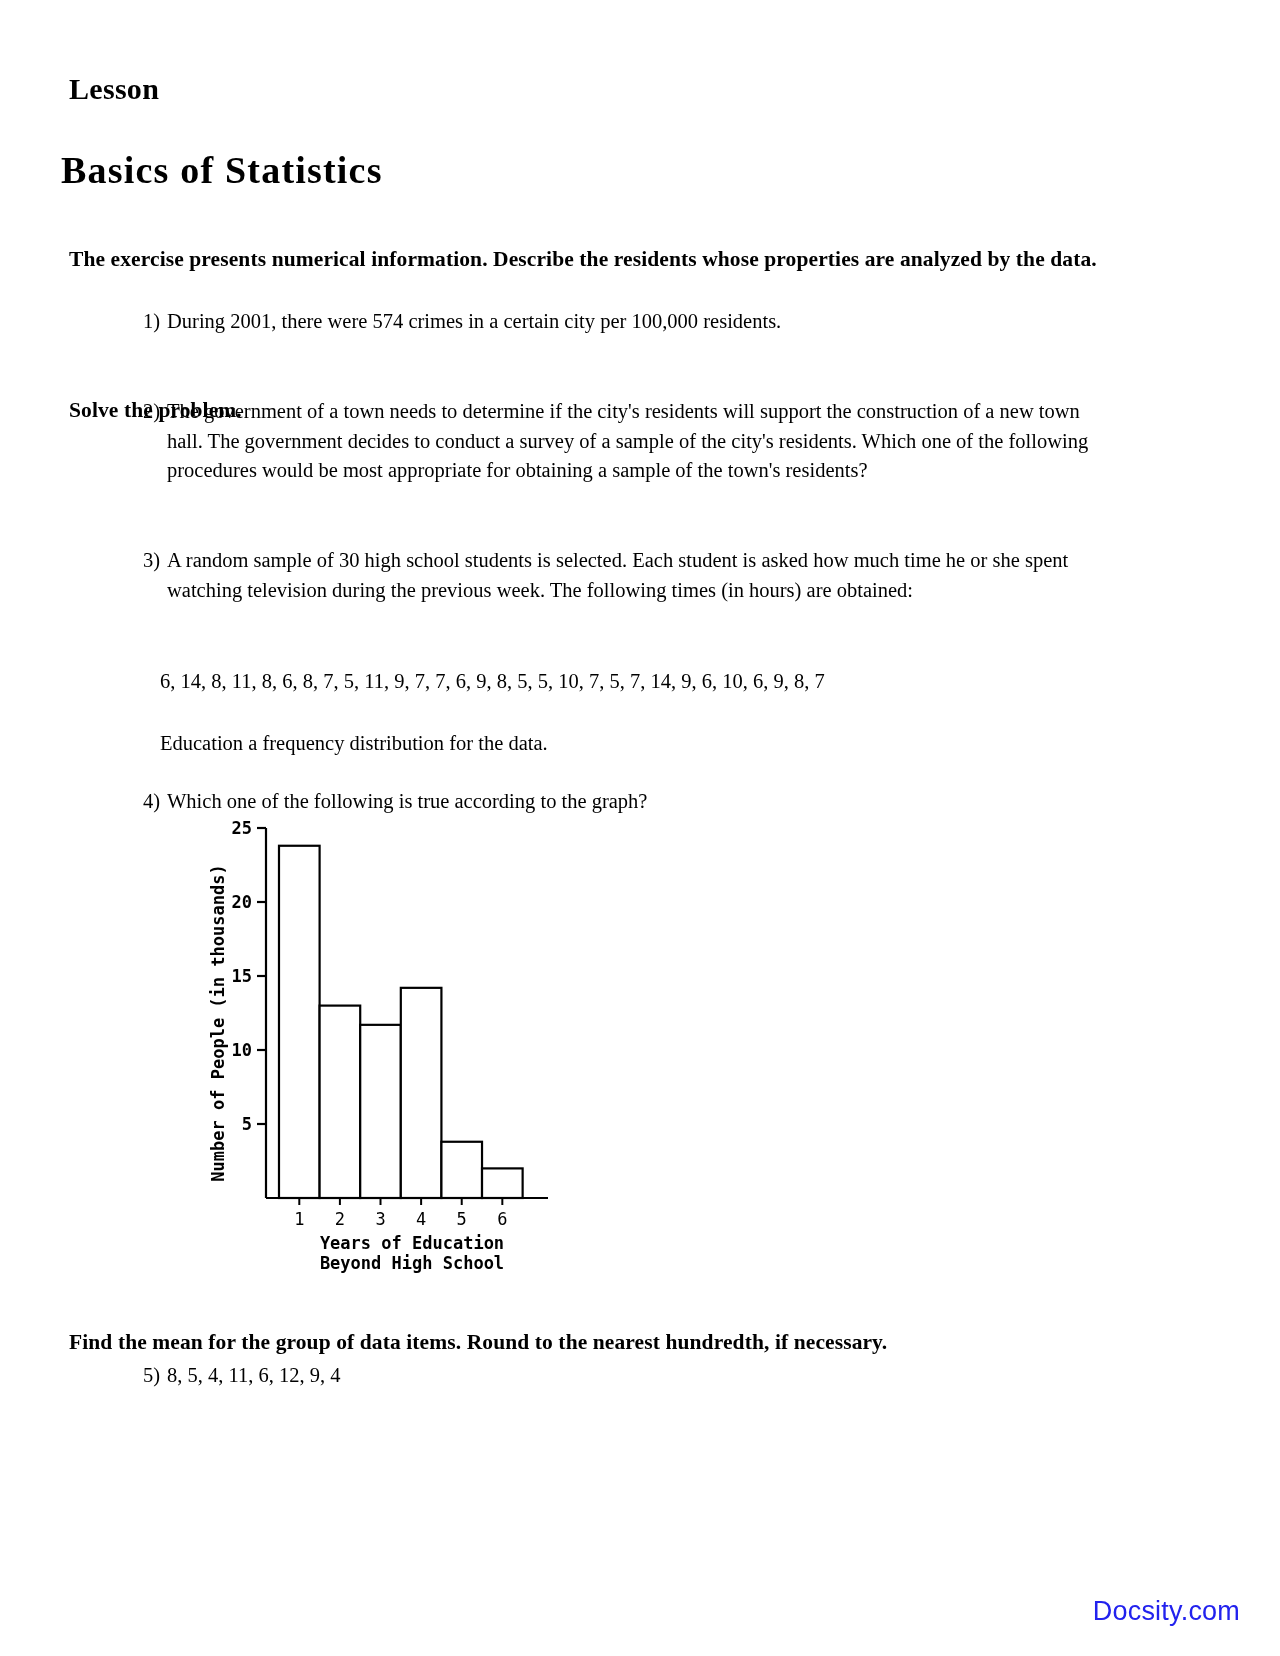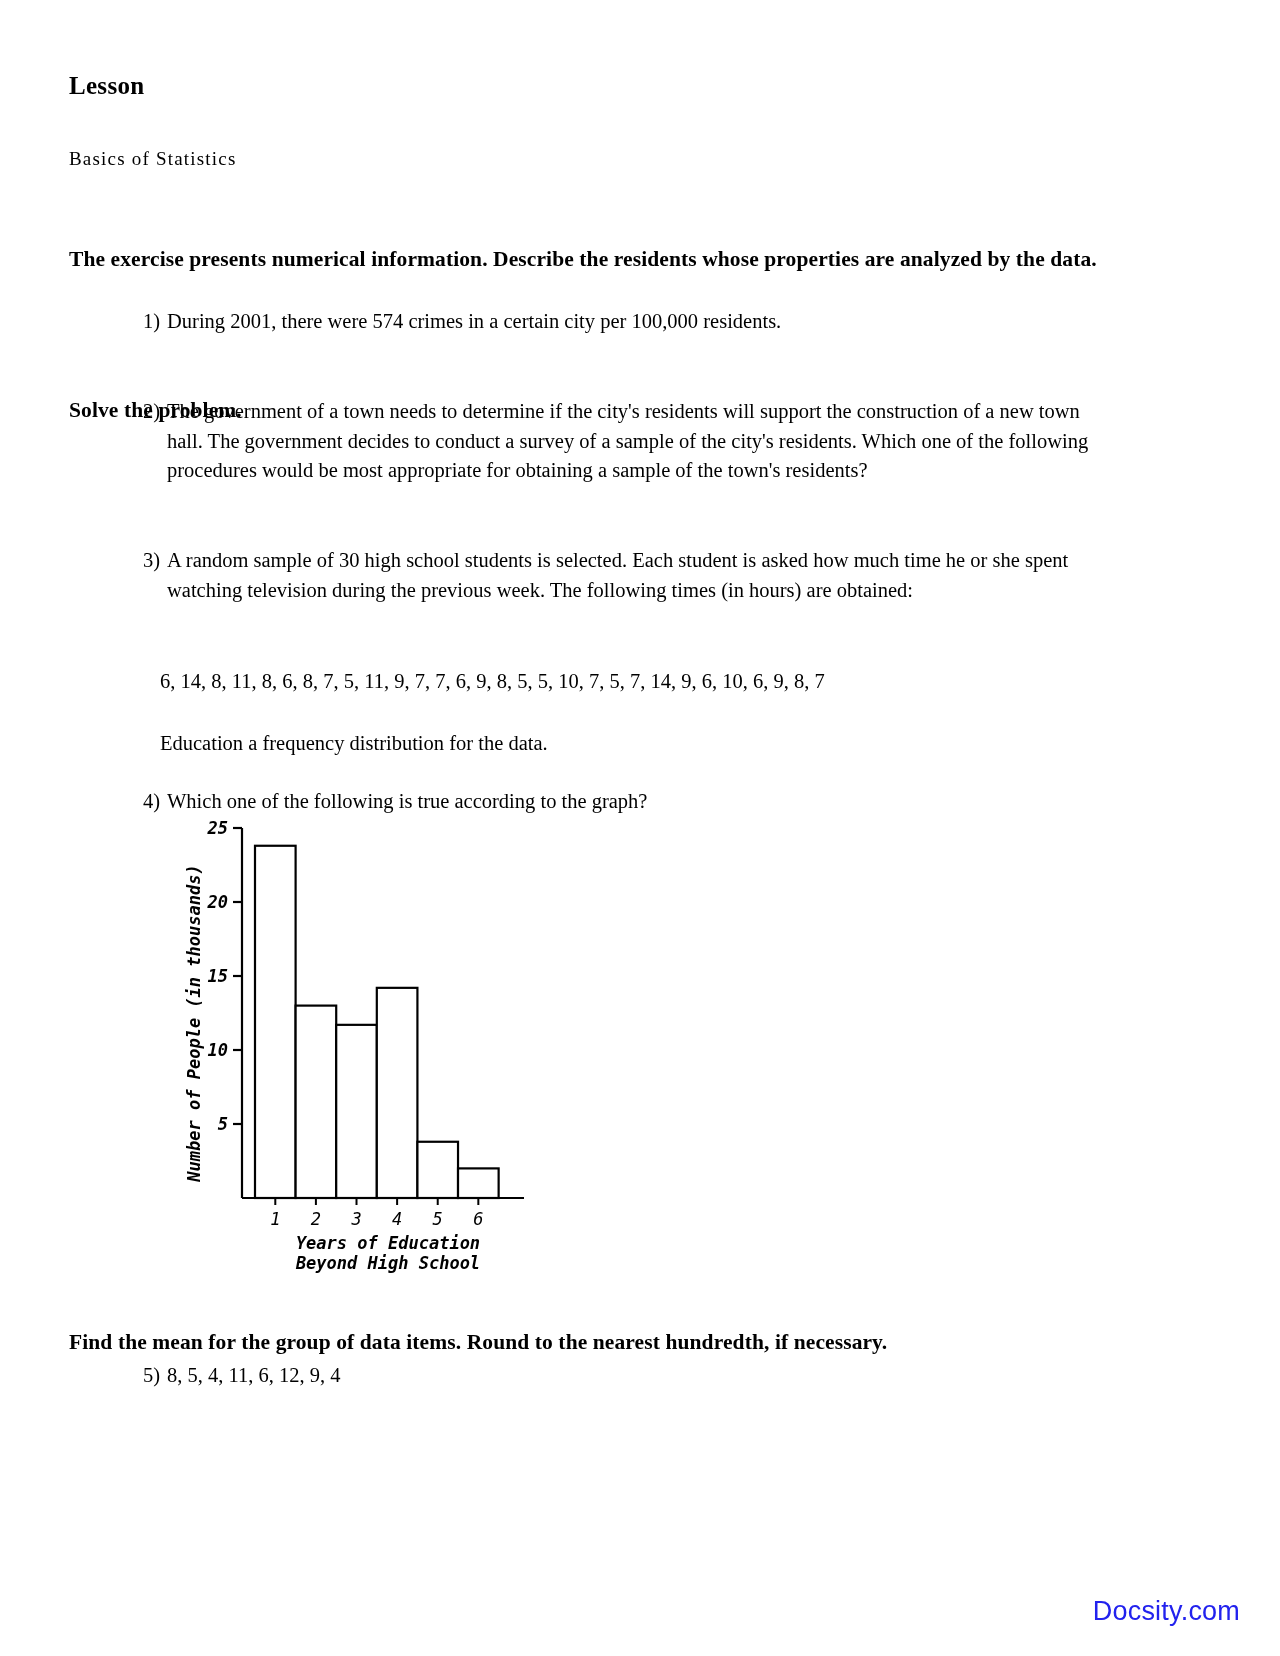--- a/index.html
+++ b/index.html
@@ -5,25 +5,25 @@
   html,body{margin:0;padding:0;}
   body{
     width:1280px;height:1656px;background:#ffffff;
     font-family:"Liberation Serif", serif;color:#000;
     position:relative;overflow:hidden;
   }
   .page{position:absolute;inset:0;}
 
   .lesson-label{
     position:absolute;left:69px;top:72px;
-    font-size:25px;font-weight:bold;letter-spacing:.3px;
+    font-size:30px;font-weight:bold;letter-spacing:.3px;
   }
   .doc-title{
-    position:absolute;left:69px;top:148px;
-    font-size:19px;font-weight:normal;letter-spacing:1.2px;
+    position:absolute;left:61px;top:148px;
+    font-size:38px;font-weight:bold;letter-spacing:1.2px;
   }
 
   .section-head{
     position:absolute;font-size:21.5px;font-weight:bold;line-height:28px;
     letter-spacing:.1px;
   }
   #intro-head{left:69px;top:245px;width:1070px;}
   #solve-head{left:69px;top:368px;margin-top:28px;}
   #mean-head{left:69px;top:1328px;width:1060px;}
 
@@ -44,22 +44,22 @@
     position:absolute;left:160px;top:667px;
     font-size:20.5px;line-height:29.5px;white-space:nowrap;
   }
   .q3-follow{
     position:absolute;left:160px;top:729px;
     font-size:20.5px;line-height:29.5px;
   }
 
   
   .chart{
-    position:absolute;left:180px;top:820px;
-    width:345px;height:460px;font-style:italic;
+    position:absolute;left:204px;top:820px;
+    width:345px;height:460px;
   }
   .chart-svg{display:block;}
 
   
   .logo-wrap{position:absolute;left:26px;top:1448px;width:230px;height:110px;}
   .logo-mark{position:absolute;left:0;top:12px;}
   .logo-text{
     position:absolute;left:62px;top:19px;
     font-size:18px;color:#111;font-family:"Liberation Serif",serif;
   }

